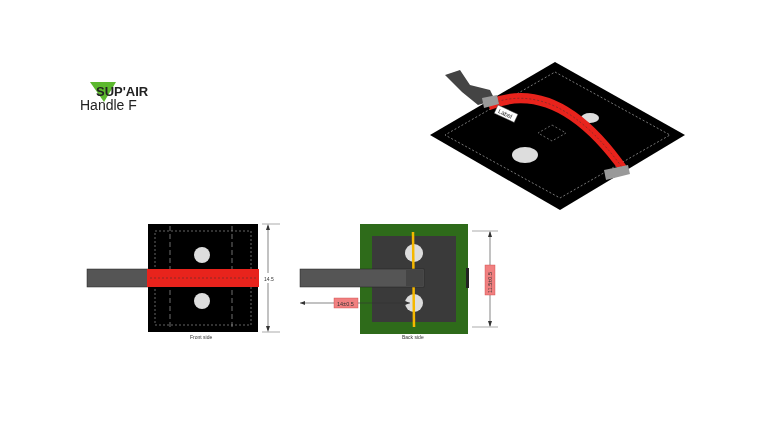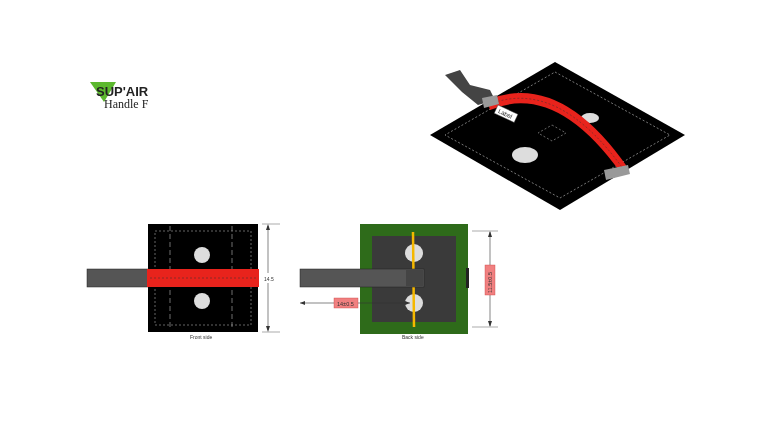--- a/index.html
+++ b/index.html
@@ -1,19 +1,19 @@
 <!DOCTYPE html>
 <html><head>
 <meta charset="utf-8">
 <style>
   html, body { margin:0; padding:0; }
   body { width:768px; height:432px; background:#ffffff; position:relative; overflow:hidden; font-family:"Liberation Sans", sans-serif; }
   .abs { position:absolute; }
   .logo { left:90px; top:70px; width:100px; height:24px;margin-top:10px; }
-  .title { left:104px; top:97px; font-size:12px; color:#222; font-family:Liberation Serif, serif; }
+  .title { left:80px; top:97px; font-size:14px; color:#222; font-family:Liberation Sans, sans-serif; }
   svg { position:absolute; left:0; top:0; }
 </style>
 </head>
 <body>
 
 <div class="abs logo">
   <svg width="100" height="24" viewBox="0 0 100 24">
     <polygon points="0,2 26,2 14,22" fill="#5cb82e"></polygon>
     <text x="6" y="16" font-size="13" font-weight="bold" fill="#222" font-family="Liberation Sans, sans-serif">SUP'AIR</text>
   </svg>

